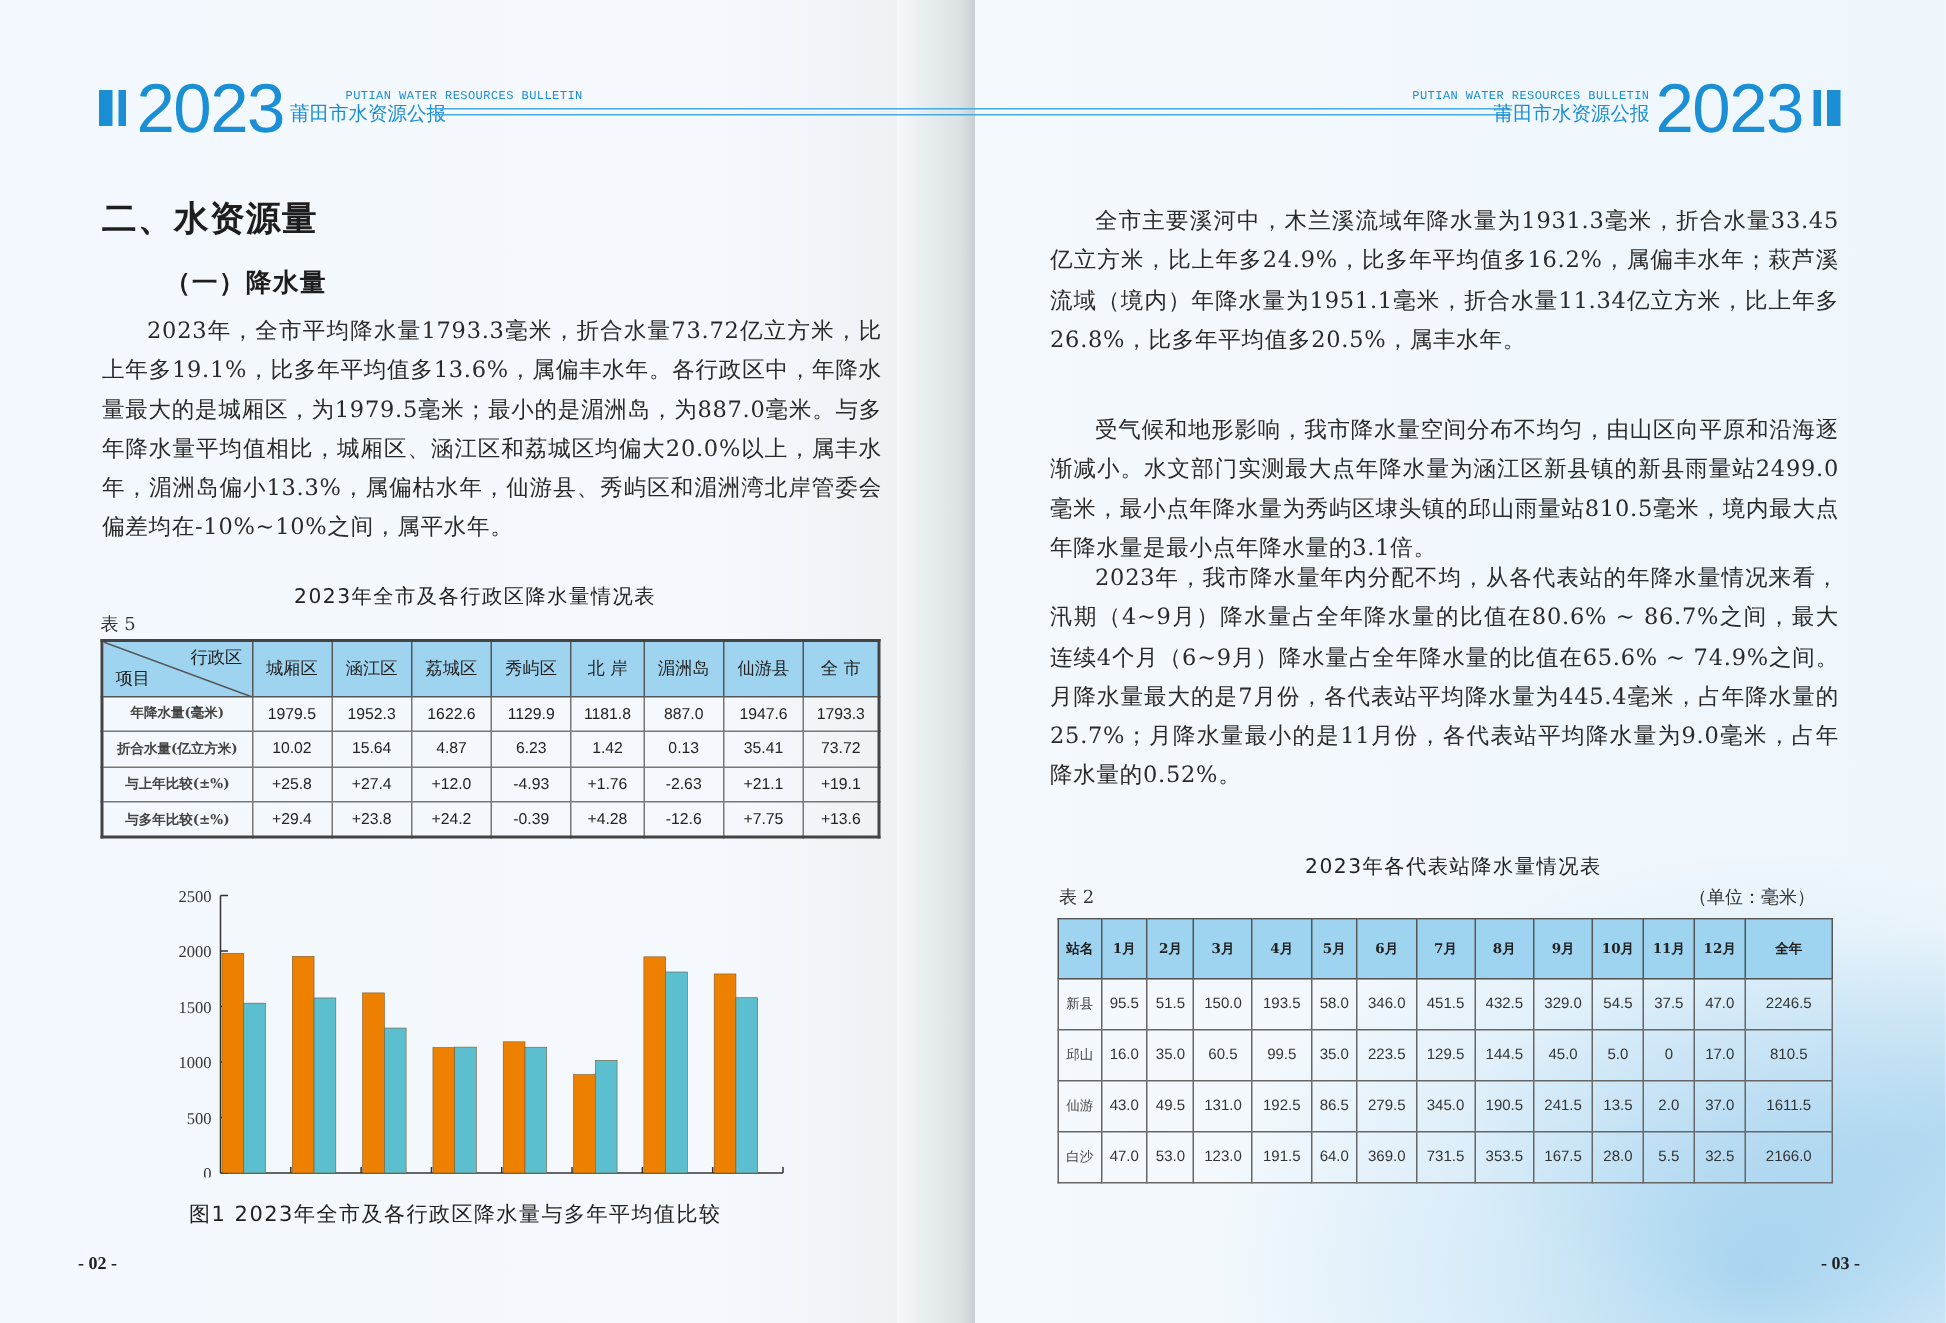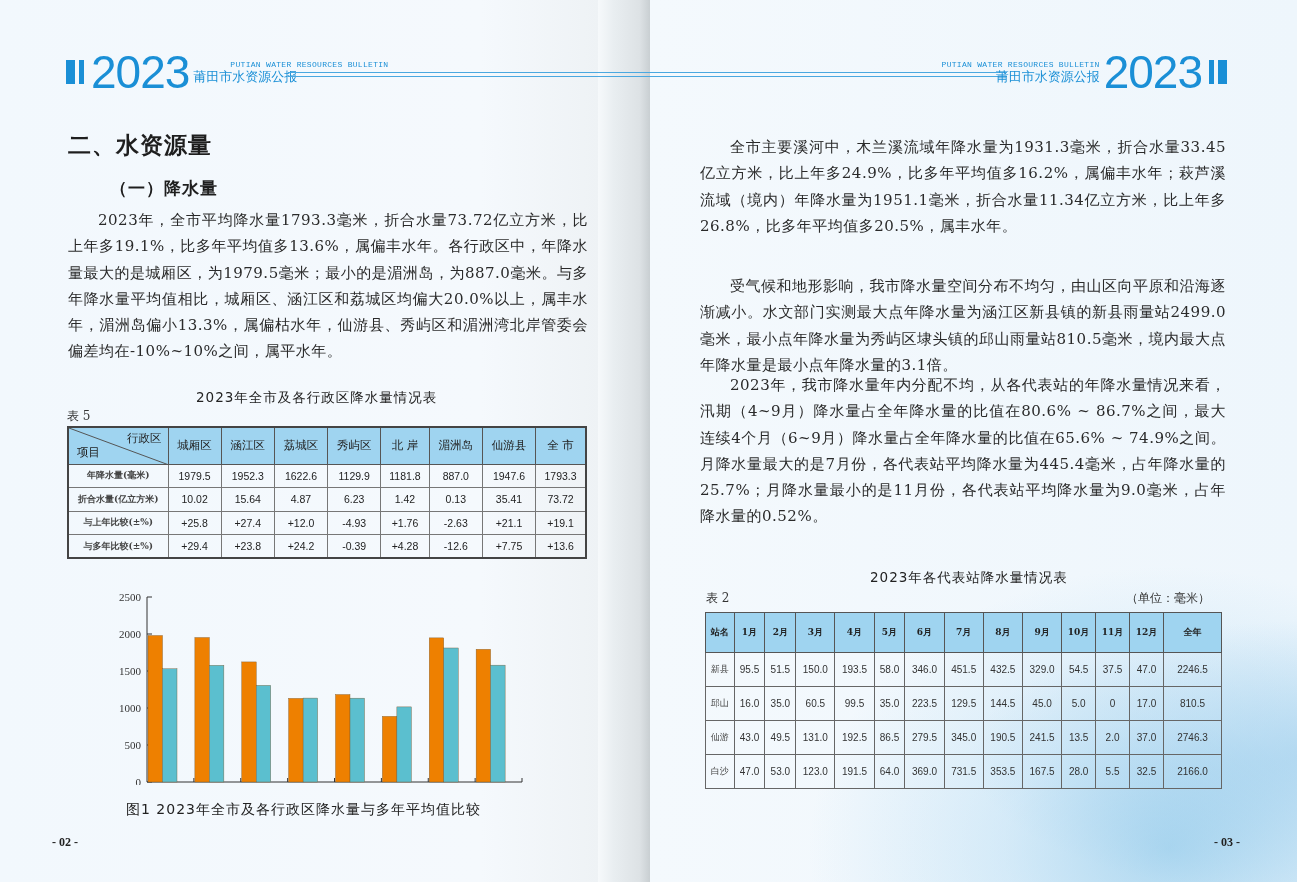--- a/index.html
+++ b/index.html
@@ -305,21 +305,21 @@
           <td>131.0</td>
           <td>192.5</td>
           <td>86.5</td>
           <td>279.5</td>
           <td>345.0</td>
           <td>190.5</td>
           <td>241.5</td>
           <td>13.5</td>
           <td>2.0</td>
           <td>37.0</td>
-          <td>2746.3</td>
+          <td>1611.5</td>
         </tr>
         <tr>
           <td class="station">白沙</td>
           <td>47.0</td>
           <td>53.0</td>
           <td>123.0</td>
           <td>191.5</td>
           <td>64.0</td>
           <td>369.0</td>
           <td>731.5</td>

